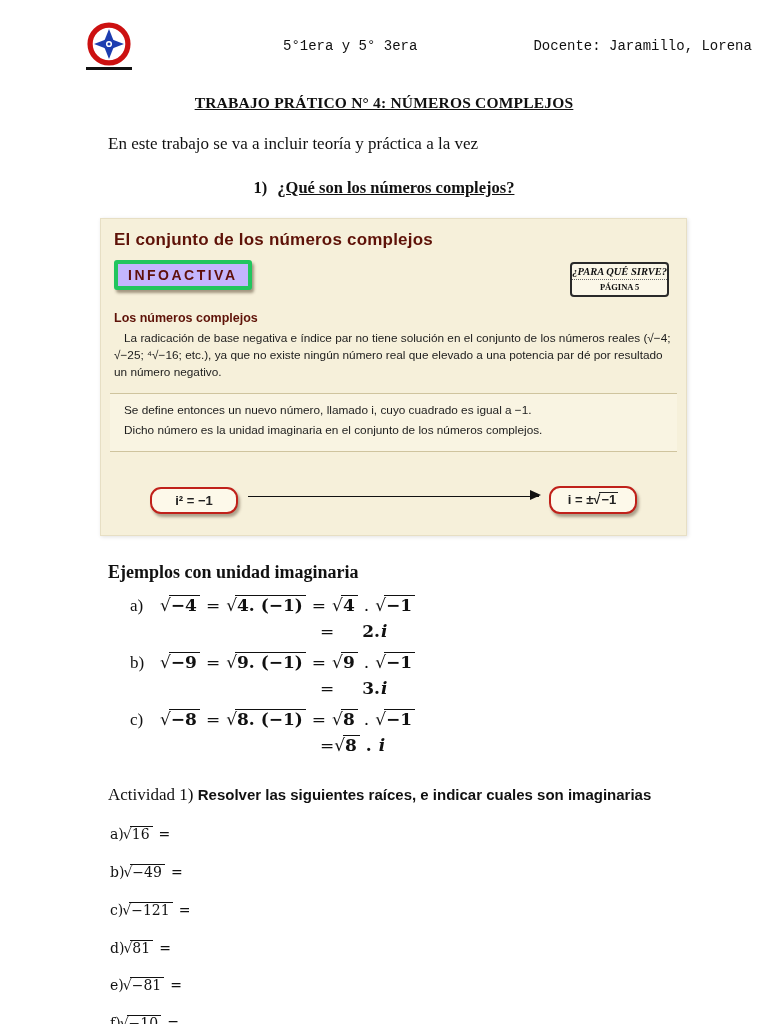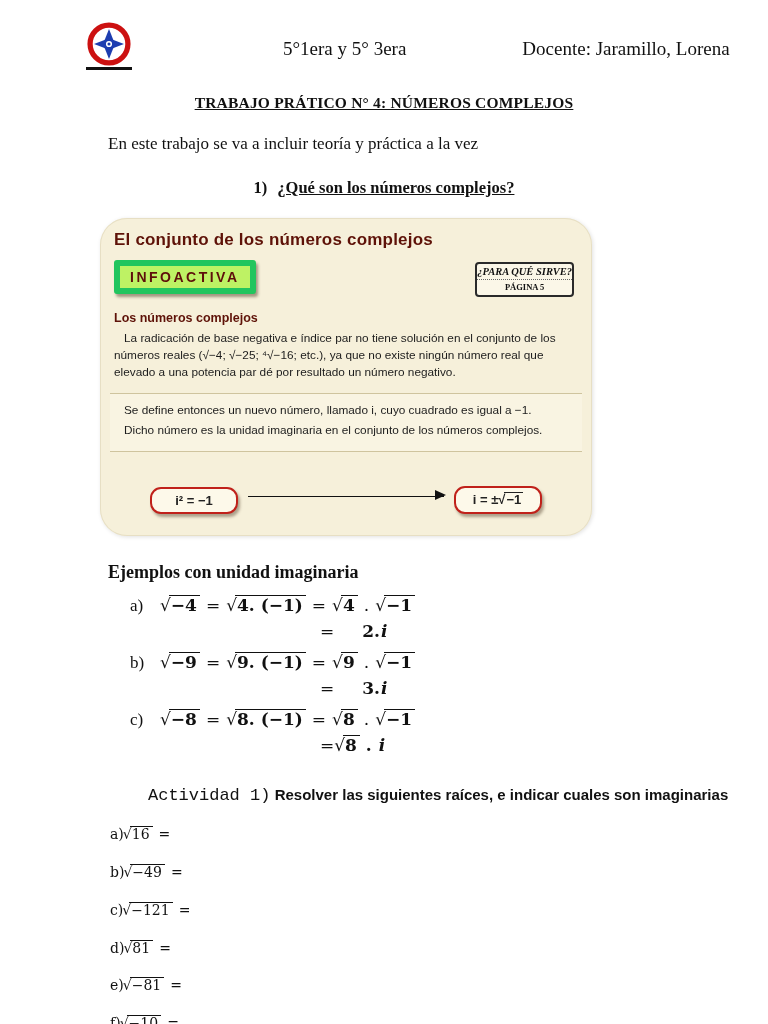--- a/index.html
+++ b/index.html
@@ -10,52 +10,51 @@
     font-family: "Liberation Serif", serif;
     color: #111;
     position: relative;
     overflow: hidden;
   }
 
   
   .doc-header { display: flex; align-items: flex-start; padding-top: 22px; }
   .logo-wrap { margin-left: 85px; width: 48px; display: flex; flex-direction: column; align-items: center; }
   .logo-underline { width: 46px; height: 3px; background: #111; margin-top: 1px; }
-  .header-text { font-family: Liberation Serif, serif; font-size: 19px; padding-top: 16px; display: flex; }
+  .header-text { font-family: Liberation Mono, monospace; font-size: 14px; padding-top: 16px; display: flex; }
   .course { margin-left: 150px; }
   .teacher { margin-left: 116px; }
 
   
   .doc-title {
     text-align: center; font-size: 15.5px; font-weight: bold;
     text-decoration: underline; margin: 24px 0 0; letter-spacing: .2px;
   }
   .intro { margin: 22px 0 0 108px; font-size: 17px; }
   .q1 { margin-top: 24px; text-align: center; font-size: 16.5px; font-weight: bold; }
   .q1 .num { margin-right: 10px; }
   .q1 .qtext { text-decoration: underline; }
 
   
   .scan {
-    margin: 20px 0 0 100px; width: 492px;
+    margin: 20px 0 0 100px; width: 587px;
     background: #f6f0da;
     padding: 10px 14px 18px;
     box-shadow: 0 0 0 1px #e7dfc4 inset, 1px 1px 4px rgba(0,0,0,.12);
-    border-radius: 27px;
   }
   .scan-title {
     font-family: "Liberation Sans", sans-serif; font-weight: bold;
     font-size: 17px; color: #5e1208; margin: 2px 0 10px; letter-spacing: .2px;
   }
   .scan-toprow { display: flex; justify-content: space-between; align-items: flex-start; }
   .badge {
-    background: #bef264; color: #5e0f0b;
+    background: #c4b5fd; color: #5e0f0b;
     font-family: "Liberation Sans", sans-serif; font-weight: bold;
     font-size: 14px; letter-spacing: 2.5px;
-    padding: 3px 10px; border: 6px solid #22c55e; border-radius: 3px;
+    padding: 3px 10px; border: 4px solid #22c55e; border-radius: 3px;
     box-shadow: 2px 3px 3px rgba(60,40,20,.45);
   }
   .sidebox {
     border: 2px solid #2a2a2a; border-radius: 4px; background: #fbf7e8;
     padding: 2px 0 3px; text-align: center;
     font-family: Liberation Serif, serif; margin-right: 4px; margin-top: 2px;
   }
   .sidebox .l1 { font-weight: bold; font-style: italic; font-size: 10.5px; display: block; border-bottom: 1px dotted #666; padding-bottom: 2px; }
   .sidebox .l2 { font-size: 8.5px; font-weight: bold; display: block; padding-top: 2px; }
   .scan-subtitle { color: #5e1208; font-weight: bold; font-family: "Liberation Sans", sans-serif; font-size: 12.5px; margin: 14px 0 5px; }
@@ -93,21 +92,21 @@
   .ex-line { margin-top: 11px; }
   .ex-label { display: inline-block; width: 30px; font-family: "Liberation Serif", serif; font-weight: normal; }
   .op { margin: 0 6px; }
   .ex-result { margin: 5px 0 0 190px; }
   .ex-result .res-gap { display: inline-block; width: 28px; }
   .res-num { font-weight: bold; }
   .res-i { font-weight: bold; font-style: italic; margin-left: 1px; }
 
   
   .act-heading { margin: 30px 0 0 108px; font-size: 17px; }
-  .act-lead { font-family: Liberation Mono, monospace; margin-left: 40px; }
+  .act-lead { font-family: Liberation Serif, serif; }
   .act-bold { font-family: "Liberation Sans", sans-serif; font-weight: bold; font-size: 15px; }
   .act-list { margin: 14px 0 0 110px; font-family: "DejaVu Serif", serif; }
   .act-item { margin-top: 21px; font-size: 14px; }
   .act-item .rad { font-weight: normal; border-top-width: 1.3px; }
   .act-label { margin-right: 2px; }
   .act-eq { margin-left: 6px; }
   .act-item.big { font-size: 20px; margin-top: 15px; }
   .sup { vertical-align: super; font-size: 0.62em; margin-right: -3px; }
 </style>
 </head>

